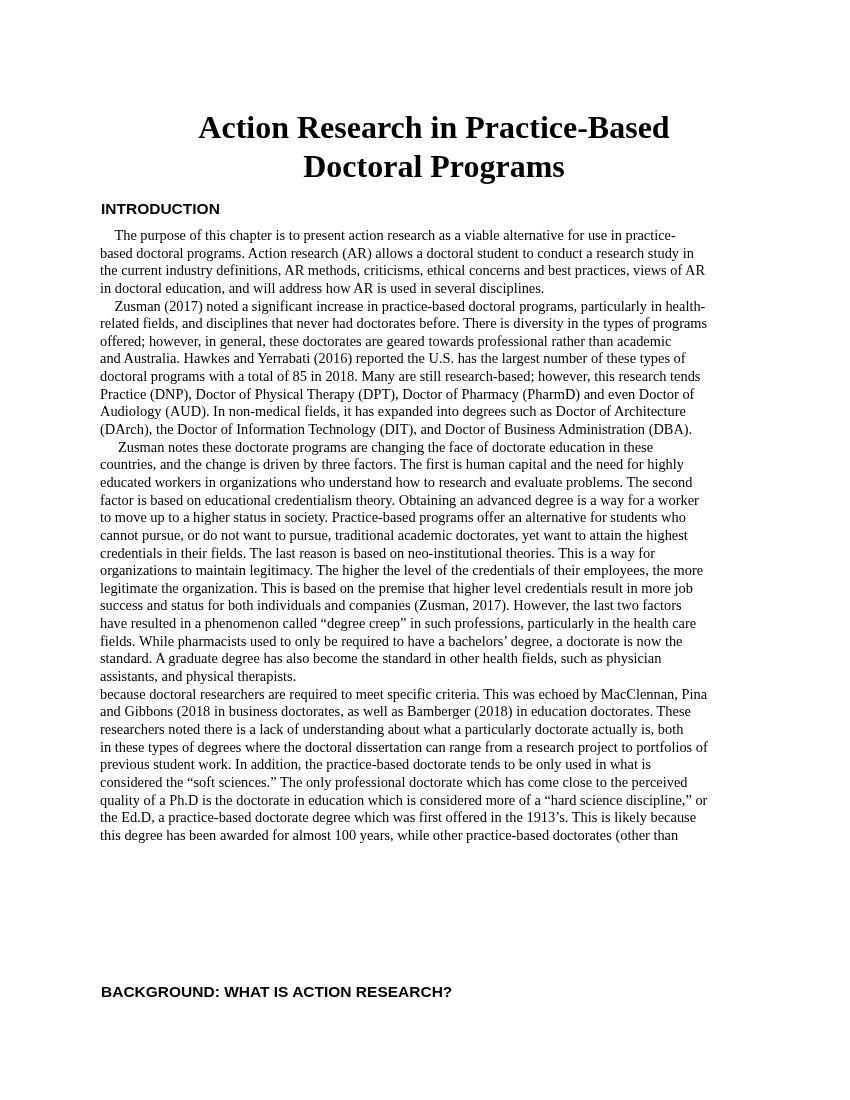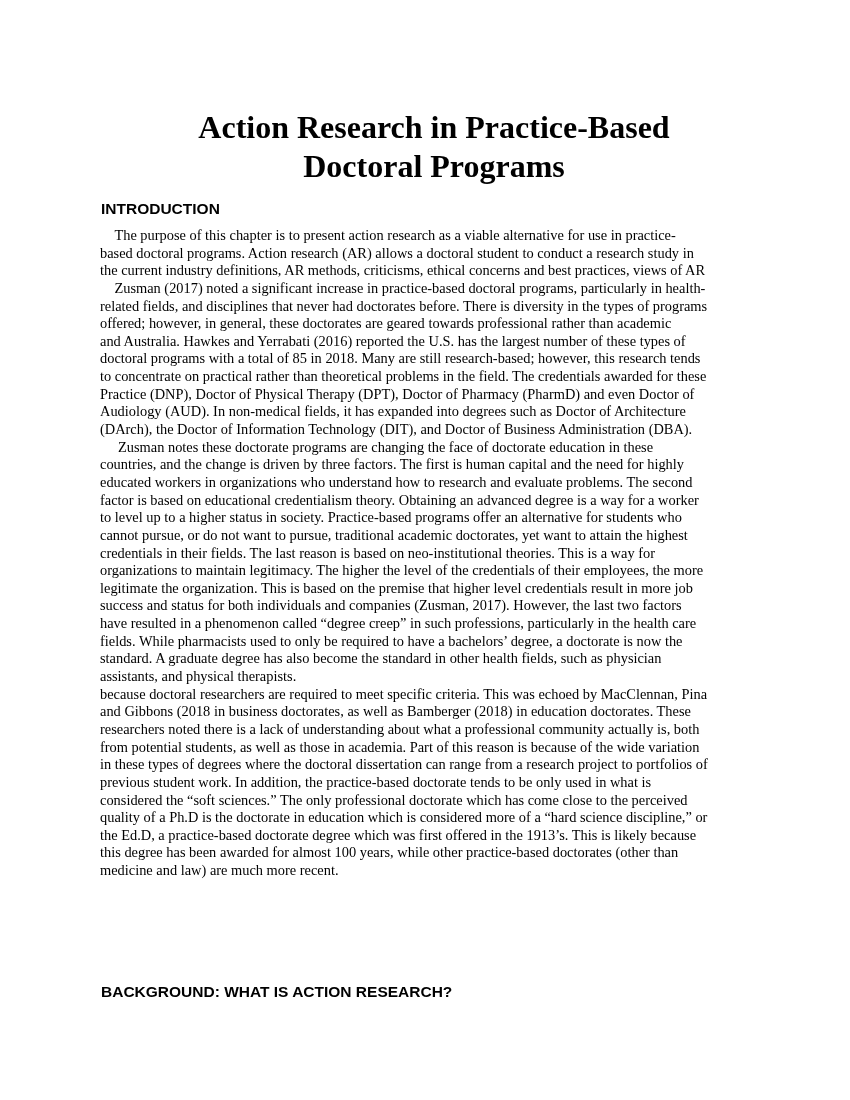--- a/index.html
+++ b/index.html
@@ -77,58 +77,56 @@
     <span class="title-line">Doctoral Programs</span>
   </h1>
 
   <h2 class="heading heading-intro">INTRODUCTION</h2>
 
   <div class="body-text">
     <div class="paragraph">
       <span class="line">&nbsp;&nbsp;&nbsp;&nbsp;The purpose of this chapter is to present action research as a viable alternative for use in practice-</span>
       <span class="line">based doctoral programs. Action research (AR) allows a doctoral student to conduct a research study in</span>
       <span class="line">the current industry definitions, AR methods, criticisms, ethical concerns and best practices, views of AR</span>
+      <span class="line">in doctoral education, and will address how AR is used in several disciplines.</span>
     </div>
     <div class="paragraph">
       <span class="line">&nbsp;&nbsp;&nbsp;&nbsp;Zusman (2017) noted a significant increase in practice-based doctoral programs, particularly in health-</span>
       <span class="line">related fields, and disciplines that never had doctorates before.  There is diversity in the types of programs</span>
       <span class="line">offered; however, in general, these doctorates are geared towards professional rather than academic</span>
       <span class="line">and Australia.  Hawkes and Yerrabati (2016) reported the U.S. has the largest number of these types of</span>
       <span class="line">doctoral programs with a total of 85 in 2018. Many are still research-based; however, this research tends</span>
-      <span class="line">to concentrate on practical rather than theoretical problems in the field. The credentials awarded for these</span>
       <span class="line">Practice (DNP), Doctor of Physical Therapy (DPT), Doctor of Pharmacy (PharmD) and even Doctor of</span>
       <span class="line">Audiology (AUD).  In non-medical fields, it has expanded into degrees such as Doctor of Architecture</span>
       <span class="line">(DArch), the Doctor of Information Technology (DIT), and Doctor of Business Administration (DBA).</span>
     </div>
     <div class="paragraph">
       <span class="line">&nbsp;&nbsp;&nbsp;&nbsp;&nbsp;Zusman notes these doctorate programs are changing the face of doctorate education in these</span>
       <span class="line">countries, and the change is driven by three factors.  The first is human capital and the need for highly</span>
       <span class="line">educated workers in organizations who understand how to research and evaluate problems. The second</span>
       <span class="line">factor is based on educational credentialism theory.  Obtaining an advanced degree is a way for a worker</span>
-      <span class="line">to level up to a higher status in society.  Practice-based programs offer an alternative for students who</span>
+      <span class="line">to move up to a higher status in society.  Practice-based programs offer an alternative for students who</span>
       <span class="line">cannot pursue, or do not want to pursue, traditional academic doctorates, yet want to attain the highest</span>
       <span class="line">credentials in their fields.  The last reason is based on neo-institutional theories. This is a way for</span>
       <span class="line">organizations to maintain legitimacy. The higher the level of the credentials of their employees, the more</span>
       <span class="line">legitimate the organization.  This is based on the premise that higher level credentials result in more job</span>
       <span class="line">success and status for both individuals and companies (Zusman, 2017).  However, the last two factors</span>
       <span class="line">have resulted in a phenomenon called “degree creep” in such professions, particularly in the health care</span>
       <span class="line">fields. While pharmacists used to only be required to have a bachelors’ degree, a doctorate is now the</span>
       <span class="line">standard.  A graduate degree has also become the standard in other health fields, such as physician</span>
       <span class="line">assistants, and physical therapists.</span>
     </div>
     <div class="paragraph">
       <span class="line">because doctoral researchers are required to meet specific criteria. This was echoed by MacClennan, Pina</span>
       <span class="line">and Gibbons (2018 in business doctorates, as well as Bamberger (2018) in education doctorates. These</span>
-      <span class="line">researchers noted there is a lack of understanding about what a professional community actually is, both</span>
-      <span class="line">from potential students, as well as those in academia.  Part of this reason is because of the wide variation</span>
+      <span class="line">researchers noted there is a lack of understanding about what a particularly doctorate actually is, both</span>
       <span class="line">in these types of degrees where the doctoral dissertation can range from a research project to portfolios of</span>
       <span class="line">previous student work. In addition, the practice-based doctorate tends to be only used in what is</span>
       <span class="line">considered the “soft sciences.” The only professional doctorate which has come close to the perceived</span>
       <span class="line">quality of a Ph.D is the doctorate in education which is considered more of a “hard science discipline,” or</span>
       <span class="line">the Ed.D, a practice-based doctorate degree which was first offered in the 1913’s.  This is likely because</span>
       <span class="line">this degree has been awarded for almost 100 years, while other practice-based doctorates (other than</span>
-      <span class="line">medicine and law) are much more recent.</span>
     </div>
   </div>
 
   <h2 class="heading heading-background">BACKGROUND:  WHAT IS ACTION RESEARCH?</h2>
 
 </div>
 
 </body></html>

